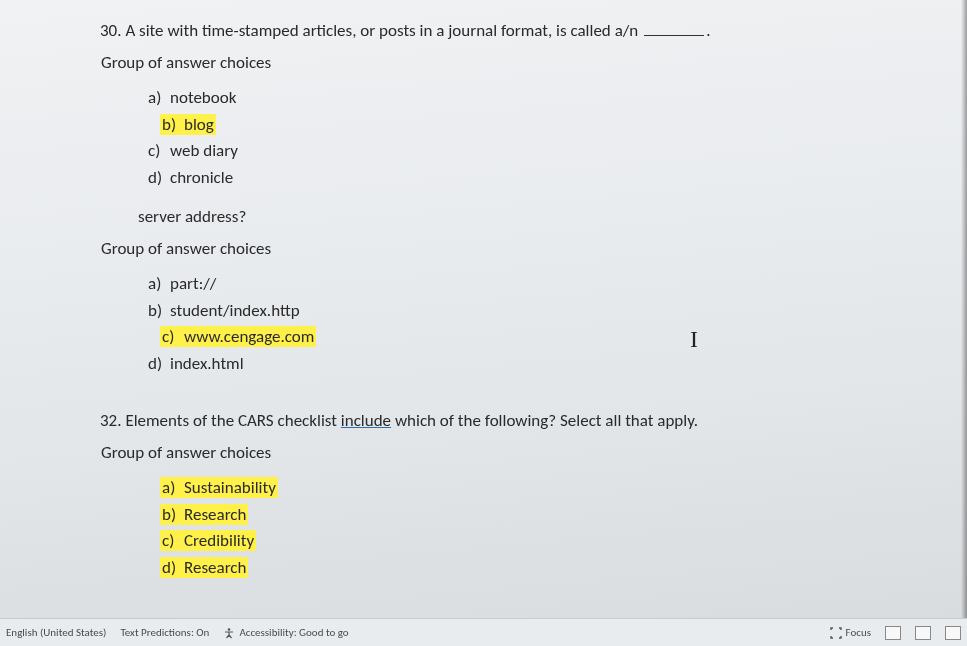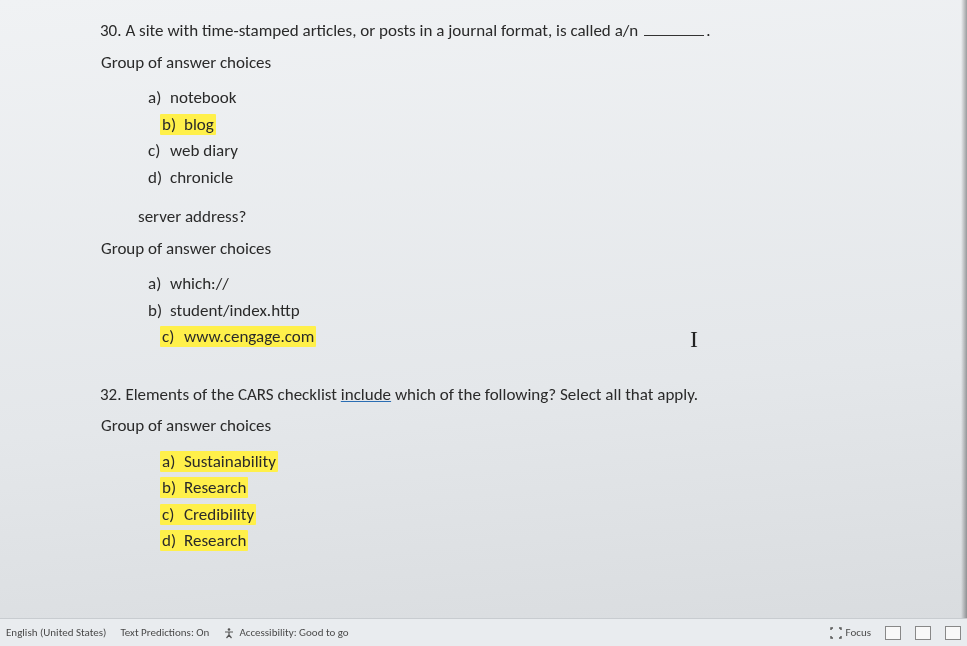--- a/index.html
+++ b/index.html
@@ -95,23 +95,24 @@
       <li><span class="choice-row hl"><span class="letter">b)</span><span>blog</span></span></li>
       <li><span class="choice-row"><span class="letter">c)</span><span>web diary</span></span></li>
       <li><span class="choice-row"><span class="letter">d)</span><span>chronicle</span></span></li>
     </ul>
   </div>
 
   <div class="question">
     <p class="q-text indent-sub">server address?</p>
     <p class="group-label">Group of answer choices</p>
     <ul class="choices">
-      <li><span class="choice-row"><span class="letter">a)</span><span>which://</span></span></li>
+      <li><span class="choice-row"><span class="letter">a)</span><span>part://</span></span></li>
       <li><span class="choice-row"><span class="letter">b)</span><span>student/index.http</span></span></li>
       <li><span class="choice-row hl"><span class="letter">c)</span><span>www.cengage.com</span></span></li>
+      <li><span class="choice-row"><span class="letter">d)</span><span>index.html</span></span></li>
     </ul>
   </div>
 
   <div class="gap"></div>
 
   <div class="question">
     <p class="q-text">
       <span>32.</span>
       <span>Elements of the CARS checklist </span><span class="underline-word">include</span><span> which of the following? Select all that apply.</span>
     </p>

